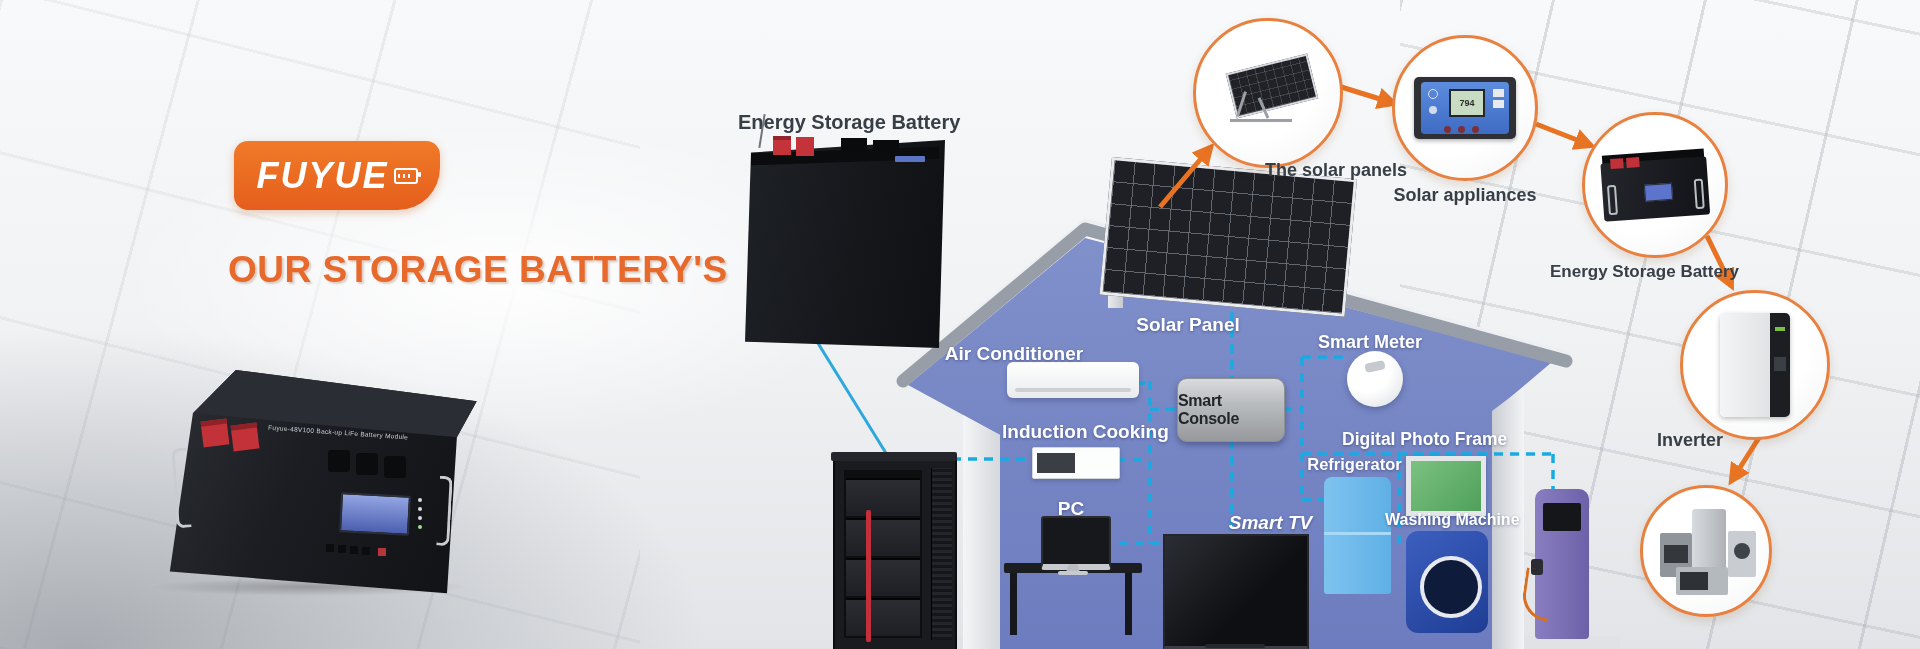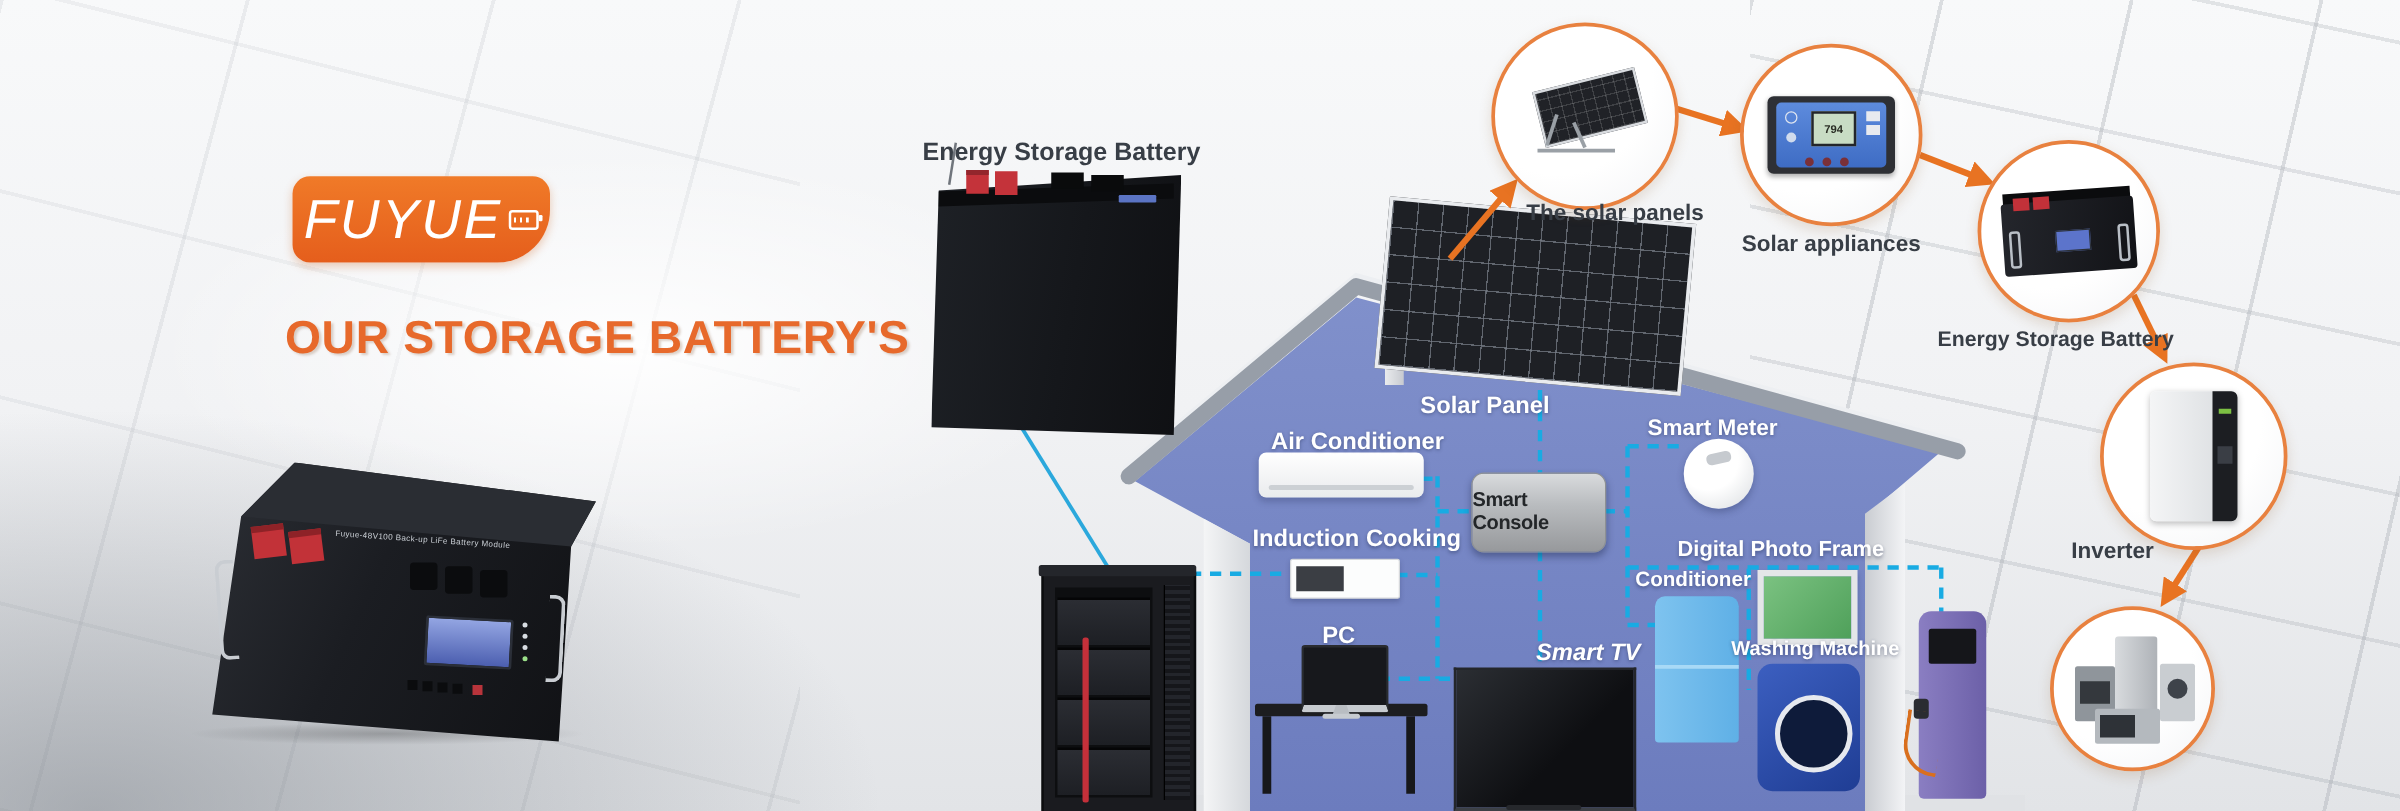--- a/index.html
+++ b/index.html
@@ -18,21 +18,21 @@
       repeating-linear-gradient(14deg, rgba(150,156,164,.24) 0 3px, rgba(255,255,255,0) 3px 160px);}
   .glow-title{position:absolute;left:120px;top:120px;width:760px;height:320px;
     background:radial-gradient(ellipse at 50% 50%, rgba(255,255,255,.95) 0%, rgba(255,255,255,0) 70%);}
   .shade-bl{position:absolute;left:0;top:300px;width:760px;height:349px;
     background:radial-gradient(ellipse at 10% 100%, rgba(120,126,134,.55) 0%, rgba(120,126,134,0) 65%);}
   
   .logo{position:absolute;left:234px;top:141px;width:206px;height:69px;
     background:linear-gradient(180deg,#F07A28,#E55E1C);
     border-radius:14px 14px 42px 14px;display:flex;align-items:center;justify-content:center;
     box-shadow:0 3px 8px rgba(200,90,20,.3);}
-  .logo-text{color:#fff;font-size:44px;font-weight:400;font-style:italic;letter-spacing:2px;line-height:1;}
+  .logo-text{color:#fff;font-size:36px;font-weight:700;font-style:italic;letter-spacing:2px;line-height:1;}
   .batt-icon{display:inline-block;width:20px;height:12px;border:2px solid #fff;border-radius:3px;
     margin-left:5px;vertical-align:12px;position:relative;
     background-image:repeating-linear-gradient(90deg,#fff 0 2px, rgba(0,0,0,0) 2px 5px);
     background-size:12px 4px;background-position:2px center;background-repeat:no-repeat;}
   .batt-icon::after{content:"";position:absolute;right:-5px;top:2px;width:3px;height:5px;background:#fff;border-radius:1px;}
   .title{position:absolute;left:228px;top:240px;color:#E7692B;font-size:37px;font-weight:800;
     line-height:59px;letter-spacing:.5px;text-shadow:2px 2px 2px rgba(110,55,15,.22);}
   
   .hlabel{position:absolute;color:#FFFFFF;font-weight:700;font-size:19px;text-align:center;
     text-shadow:0 1px 3px rgba(25,35,70,.45);white-space:nowrap;}
@@ -188,27 +188,27 @@
     <div class="abs" style="left:8px;top:14px;width:38px;height:28px;background:#15161A;border-radius:2px;"></div>
     <div class="abs" style="left:-4px;top:70px;width:12px;height:16px;background:#2A2C31;border-radius:3px;"></div>
     <div class="abs" style="left:-12px;top:80px;width:26px;height:48px;border-left:3px solid #D96F1E;border-bottom:3px solid #D96F1E;border-radius:0 0 0 26px;transform:rotate(8deg);"></div>
   </div>
 
   <div class="dev" style="left:1177px;top:378px;width:106px;height:62px;border-radius:10px;background:linear-gradient(180deg,#D9DBDD 0%,#B9BCBF 40%,#97999C 100%);border:1px solid #8D9093;box-shadow:0 3px 6px rgba(25,35,70,.4);display:flex;align-items:center;justify-content:center;">
     <span style="font-size:16px;font-weight:700;color:#232629;letter-spacing:-.3px;">Smart Console</span>
   </div>
 
   <div class="hlabel" style="left:1108px;top:314px;width:160px;">Solar Panel</div>
-  <div class="hlabel" style="left:1016px;top:343px;width:140px;">Air Conditioner</div>
+  <div class="hlabel" style="left:944px;top:343px;width:140px;">Air Conditioner</div>
   <div class="hlabel" style="left:1002px;top:421px;width:155px;">Induction Cooking</div>
   <div class="hlabel" style="left:1046px;top:498px;width:50px;">PC</div>
   <div class="hlabel" style="left:1228px;top:512px;width:85px;font-style:italic;">Smart TV</div>
   <div class="hlabel" style="left:1318px;top:332px;width:100px;font-size:18px;">Smart Meter</div>
   <div class="hlabel" style="left:1342px;top:429px;width:155px;font-size:17.5px;">Digital Photo Frame</div>
-  <div class="hlabel" style="left:1307px;top:455px;width:95px;font-size:16.5px;">Conditioner</div>
+  <div class="hlabel" style="left:1307px;top:455px;width:95px;font-size:16.5px;">Refrigerator</div>
   <div class="hlabel" style="left:1385px;top:511px;width:110px;font-size:16px;">Washing Machine</div>
 
   <svg class="overlay" width="1920" height="649">
     <defs>
       <marker id="ah" viewBox="0 0 10 10" refX="7" refY="5" markerWidth="4.4" markerHeight="4.4" orient="auto-start-reverse">
         <path d="M0,0 L10,5 L0,10 z" fill="#E87322"></path>
       </marker>
     </defs>
     <g stroke="#E87322" stroke-width="5" fill="none">
       <path d="M1160,207 L1210,148" marker-end="url(#ah)"></path>
@@ -261,18 +261,18 @@
       </div>
       <div class="abs" style="right:2px;top:28px;width:28px;height:46px;background:#C9CDD1;border-radius:2px;">
         <div class="abs" style="left:6px;top:12px;width:16px;height:16px;border-radius:50%;background:#3E434A;"></div>
       </div>
       <div class="abs" style="left:22px;top:64px;width:52px;height:28px;background:#B4B9BE;border-radius:2px;">
         <div class="abs" style="left:4px;top:5px;width:28px;height:18px;background:#2E3237;"></div>
       </div>
     </div>
   </div>
 
-  <div class="flabel" style="left:1192px;top:160px;width:200px;">The solar panels</div>
+  <div class="flabel" style="left:1236px;top:160px;width:200px;">The solar panels</div>
   <div class="flabel" style="left:1365px;top:185px;width:200px;">Solar appliances</div>
   <div class="flabel" style="left:1532px;top:262px;width:225px;font-size:17px;">Energy Storage Battery</div>
   <div class="flabel" style="left:1640px;top:430px;width:100px;">Inverter</div>
 
 </div>
 
 </body></html>

